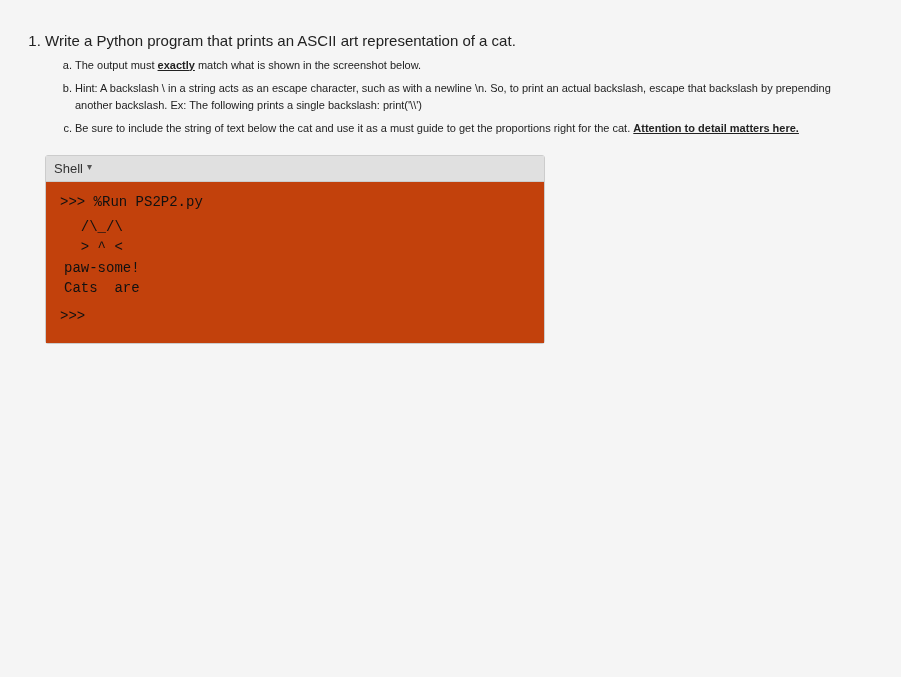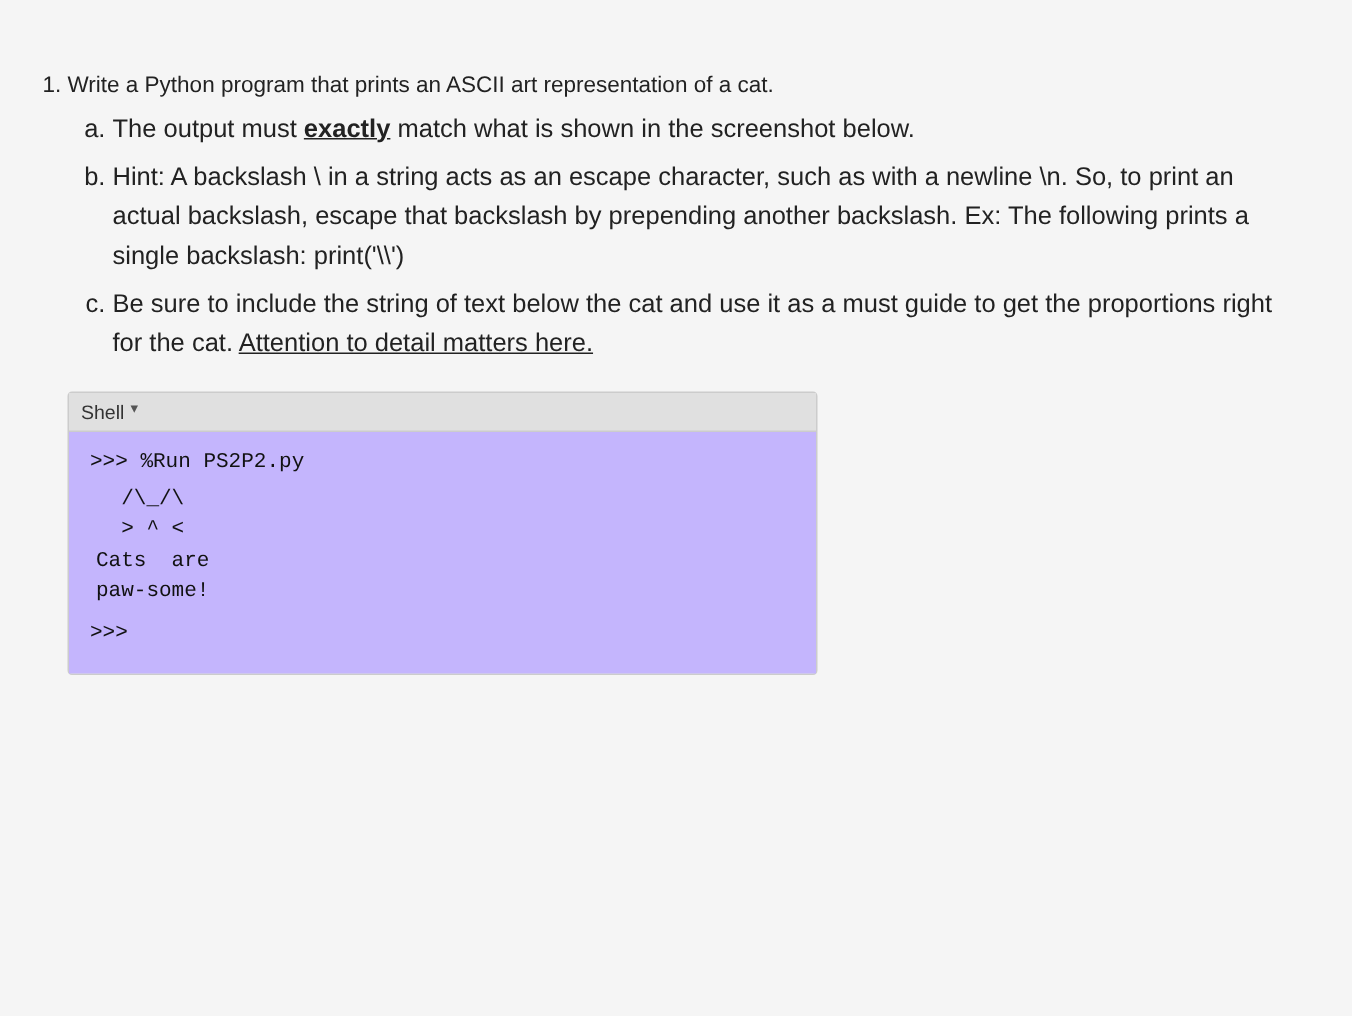--- a/index.html
+++ b/index.html
@@ -13,21 +13,21 @@
       font-family: Arial, sans-serif;
       font-size: 15px;
       color: #222;
       width: 901px;
       min-height: 677px;
       padding: 30px 40px 30px 20px;
     }
 
     .content-wrapper {
       max-width: 860px;
-      margin: 16px auto;
+      margin: 0 auto;
     }
 
     .outer-list {
       list-style: decimal;
       padding-left: 25px;
     }
 
     .outer-list > li {
       margin-bottom: 10px;
       font-size: 15px;
@@ -40,31 +40,31 @@
 
     .inner-list {
       list-style: lower-alpha;
       padding-left: 30px;
       margin-top: 4px;
     }
 
     .inner-list > li {
       margin-bottom: 6px;
       line-height: 1.55;
-      font-size: 17px;
+      font-size: 11px;
     }
 
     .underline-exact {
       text-decoration: underline;
       font-weight: bold;
     }
 
     .underline-bold {
       text-decoration: underline;
-      font-weight: normal;
+      font-weight: bold;
     }
 
     .shell-box {
       margin-top: 18px;
       background-color: #e8e8e8;
       border: 1px solid #ccc;
       border-radius: 3px;
       width: 500px;
       margin-left: 0px;
     }
@@ -88,21 +88,21 @@
     .shell-header-chevron {
       font-size: 10px;
       color: #555;
     }
 
     .shell-body {
       padding: 10px 14px 16px 14px;
       font-family: 'Courier New', Courier, monospace;
       font-size: 14px;
       color: #111;
-      background-color: #c4b5fd;
+      background-color: #c2410c;
     }
 
     .shell-prompt-line {
       margin-bottom: 4px;
     }
 
     .shell-output {
       margin-left: 4px;
       line-height: 1.45;
     }
@@ -147,22 +147,22 @@
           <span class="shell-header-label">Shell</span>
           <span class="shell-header-chevron">▾</span>
         </div>
         <div class="shell-body">
           <div class="shell-prompt-line">
             <span>&gt;&gt;&gt; %Run  PS2P2.py</span>
           </div>
           <div class="shell-output">
             <div class="shell-output-line">  /\_/\</div>
             <div class="shell-output-line">  &gt; ^ &lt;</div>
+            <div class="shell-output-line">paw-some!</div>
             <div class="shell-output-line">Cats  are</div>
-            <div class="shell-output-line">paw-some!</div>
           </div>
           <div class="shell-prompt-end">
             <span>&gt;&gt;&gt;</span>
           </div>
         </div>
       </div>
 
     </li>
   </ol>
 </div>

